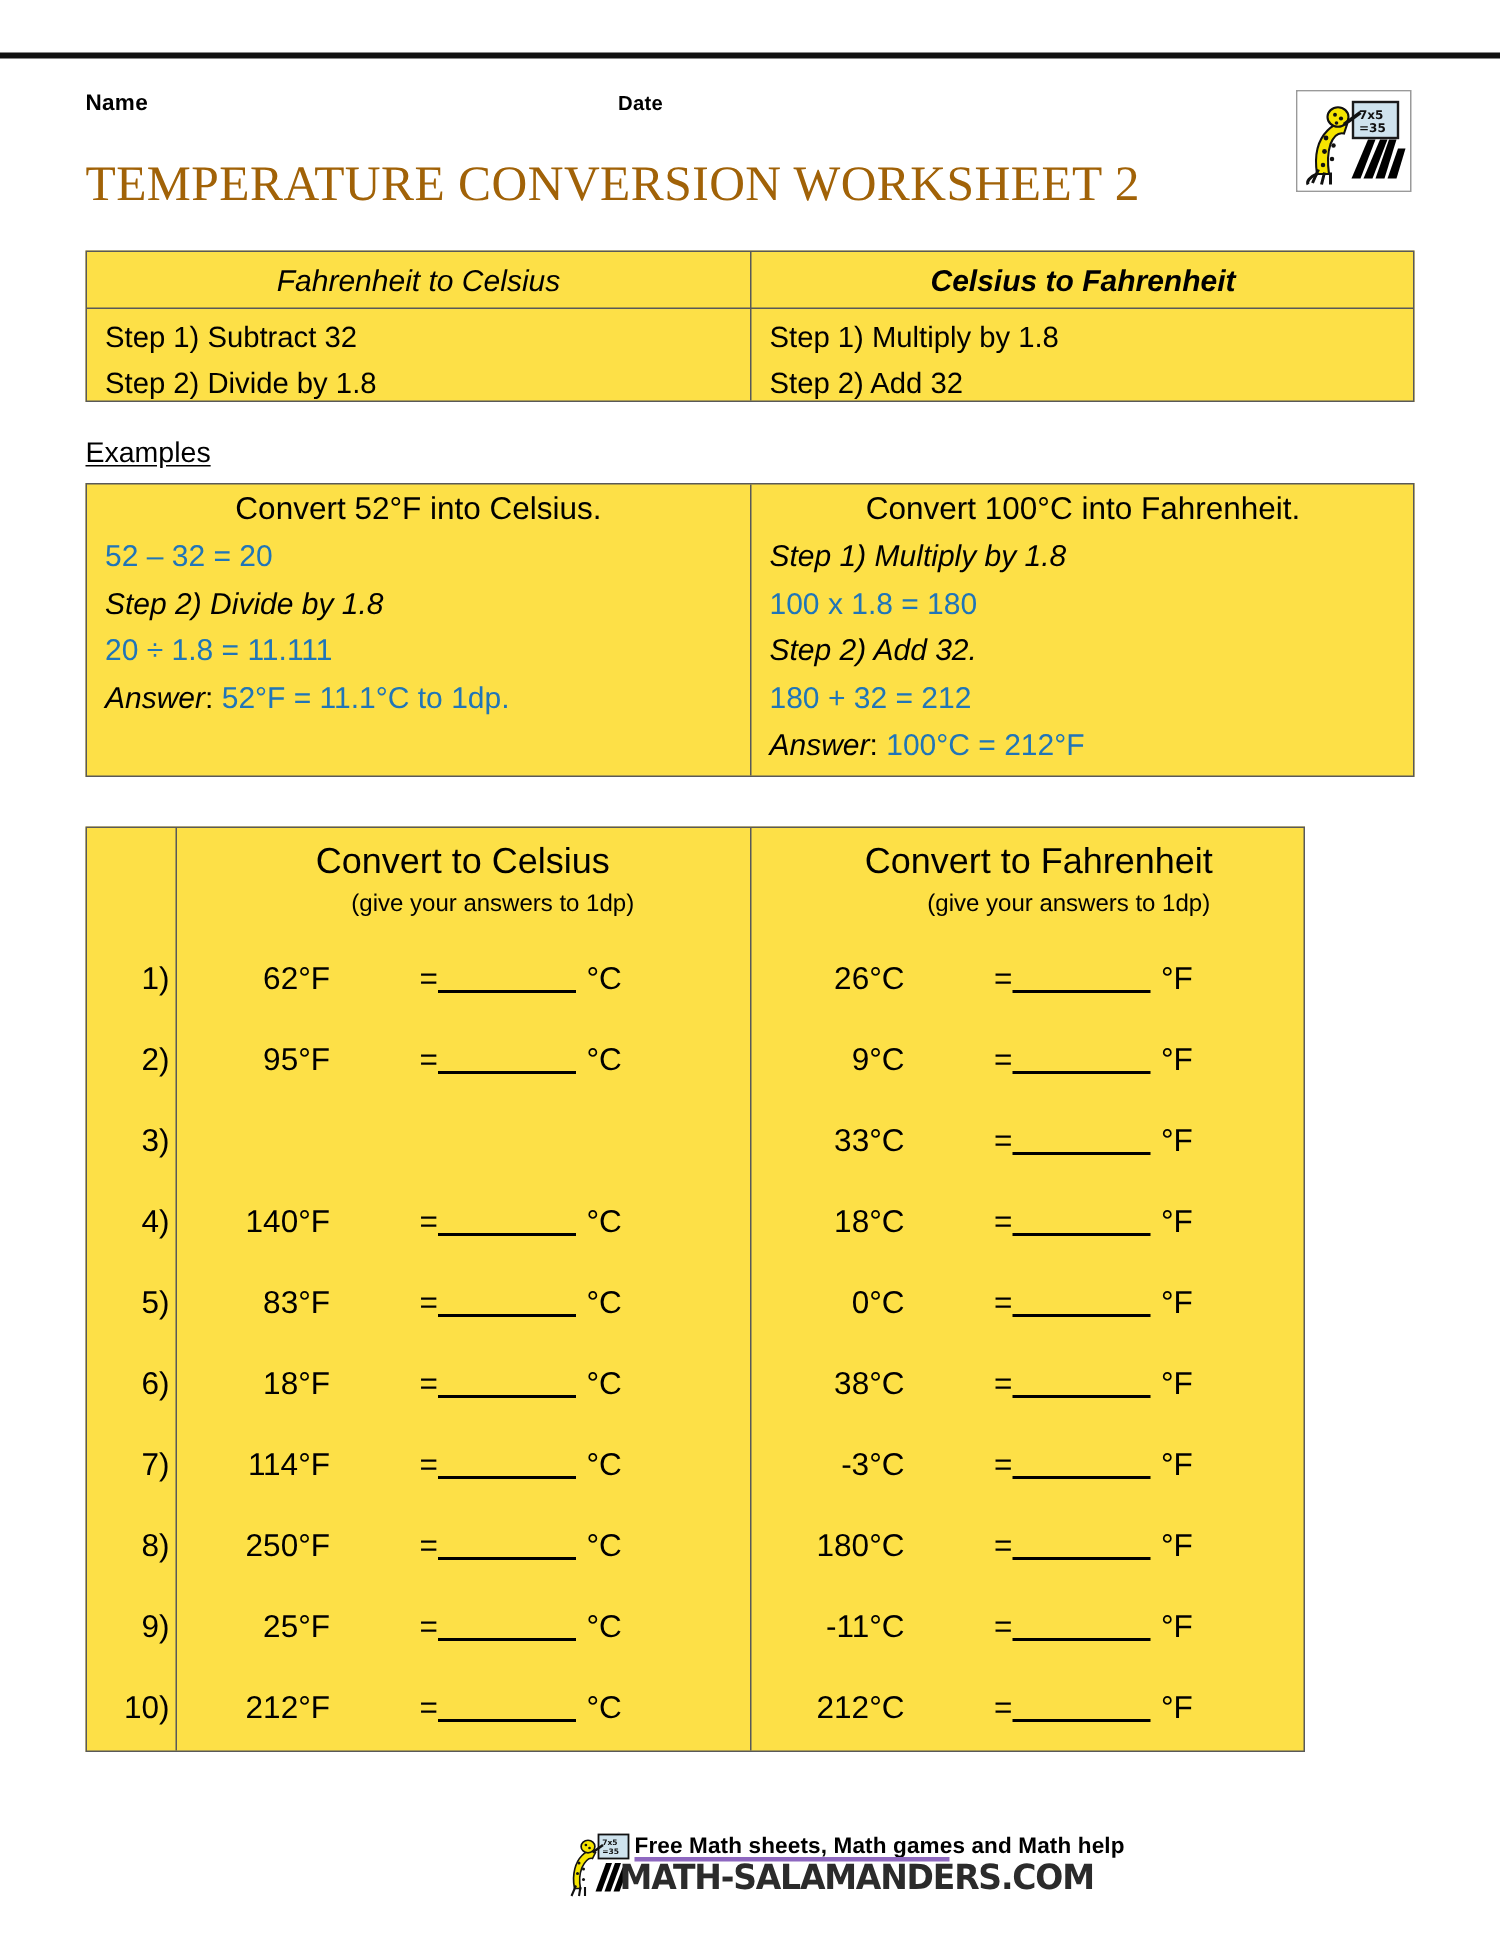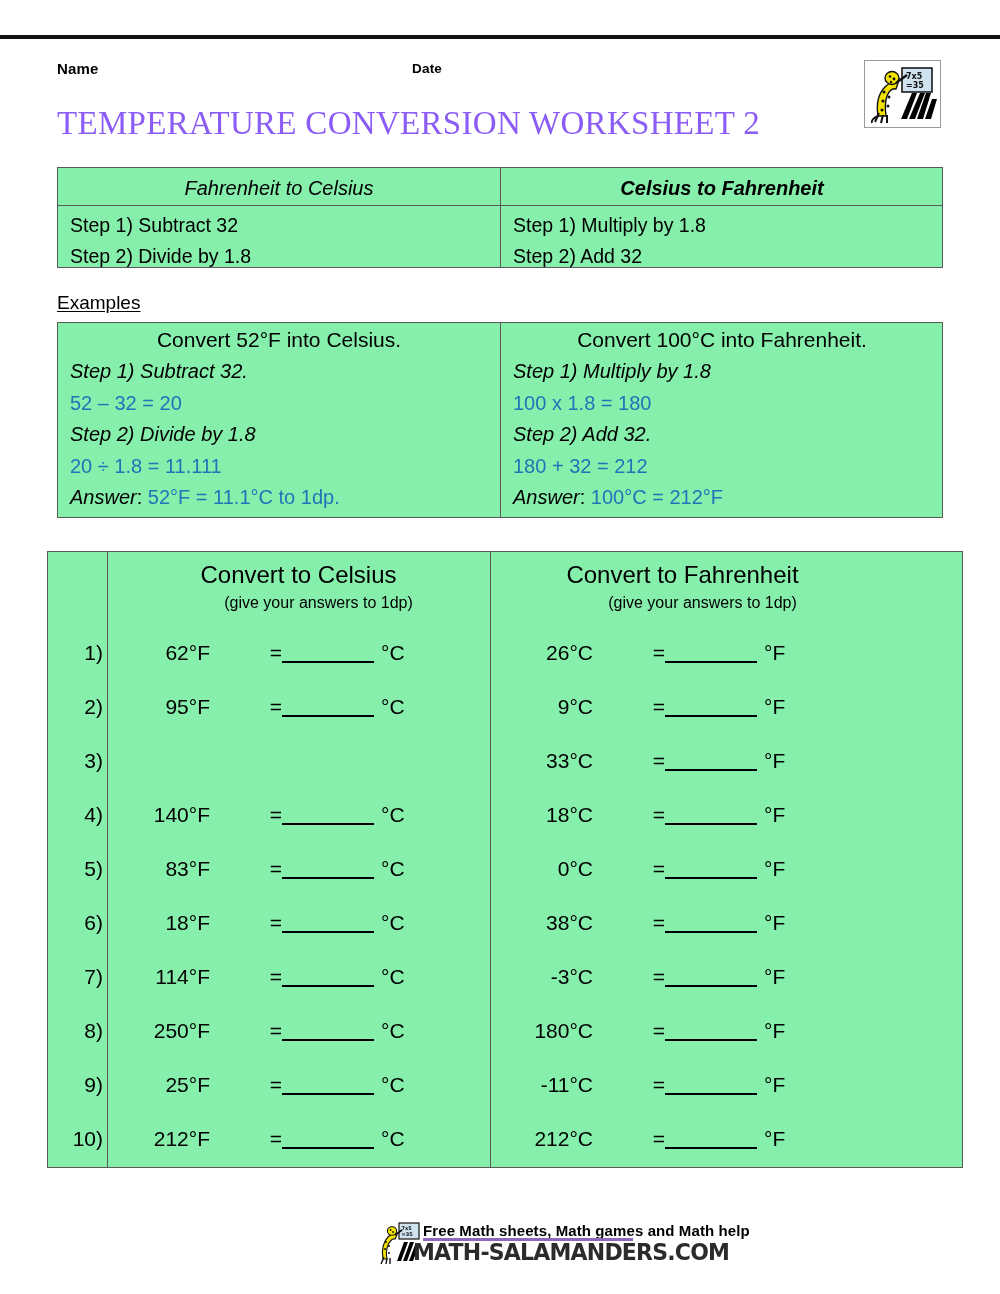--- a/index.html
+++ b/index.html
@@ -24,26 +24,26 @@
   .logo-box{
     position:absolute;left:864px;top:60px;width:77px;height:68px;
     border:1px solid #9a9a9a;background:#ffffff;box-sizing:border-box;
   }
   .logo-box svg{display:block;}
 
   
   .title{
     position:absolute;left:57px;top:103px;
     font-family:"Liberation Serif","DejaVu Serif",serif;
-    font-size:33px;line-height:40px;color:#8b5cf6;letter-spacing:.3px;
+    font-size:33px;line-height:40px;color:#a16207;letter-spacing:.3px;
     white-space:nowrap;
   }
 
   
-  .tbl{position:absolute;border:1px solid #595959;box-sizing:border-box;background:#86efac;}
+  .tbl{position:absolute;border:1px solid #595959;box-sizing:border-box;background:#fde047;}
   .tbl .vdiv{position:absolute;top:0;bottom:0;width:1px;background:#595959;}
   .tbl .hdiv{position:absolute;left:0;right:0;height:1px;background:#595959;}
 
   
   #method-table{left:57px;top:167px;width:886px;height:101px;}
   #method-table .vdiv{left:442px;}
   #method-table .hdiv{top:37px;}
   .m-head{
     position:absolute;top:7px;height:26px;line-height:26px;
     font-style:italic;font-size:20px;text-align:center;
@@ -69,21 +69,21 @@
   .ex-title{
     margin:0;padding:0;height:33px;line-height:33px;font-size:21px;text-align:center;
     padding-right:12px;
   }
   .ex-line{height:31.5px;line-height:31.5px;font-size:20px;white-space:nowrap;}
   .ex-line.it{font-style:italic;}
   .blue{color:#2075b8;}
   .ex-answer .lbl{font-style:italic;}
 
   
-  #questions-table{left:47px;top:551px;width:916px;height:617px;}
+  #questions-table{left:57px;top:551px;width:813px;height:617px;}
   #questions-table .vdiv.num{left:59px;}
   #questions-table .vdiv.mid{left:442px;}
 
   .q-headers{position:absolute;left:0;top:0;width:886px;height:76px;}
   .q-head{position:absolute;top:8px;width:383px;text-align:center;}
   .q-head.left{left:59px;}
   .q-head.right{left:443px;}
   .q-head .main{font-size:24px;line-height:30px;}
   .q-head .sub{font-size:16px;line-height:25px;padding-left:40px;}
 
@@ -188,21 +188,20 @@
     </div>
   </div>
 
   <div class="examples-label">Examples</div>
 
   <div class="tbl" id="examples-table">
     <div class="vdiv"></div>
 
     <div class="ex-col left">
       <div class="ex-title">Convert 52°F into Celsius.</div>
-      <div class="ex-line it">Step 1) Subtract 32.</div>
       <div class="ex-line blue">52 – 32 = 20</div>
       <div class="ex-line it">Step 2) Divide by 1.8</div>
       <div class="ex-line blue">20 ÷ 1.8 = 11.111</div>
       <div class="ex-line ex-answer"><span class="lbl">Answer</span>: <span class="blue">52°F = 11.1°C to 1dp.</span></div>
     </div>
 
     <div class="ex-col right">
       <div class="ex-title">Convert 100°C into Fahrenheit.</div>
       <div class="ex-line it">Step 1) Multiply by 1.8</div>
       <div class="ex-line blue">100 x 1.8 = 180</div>

